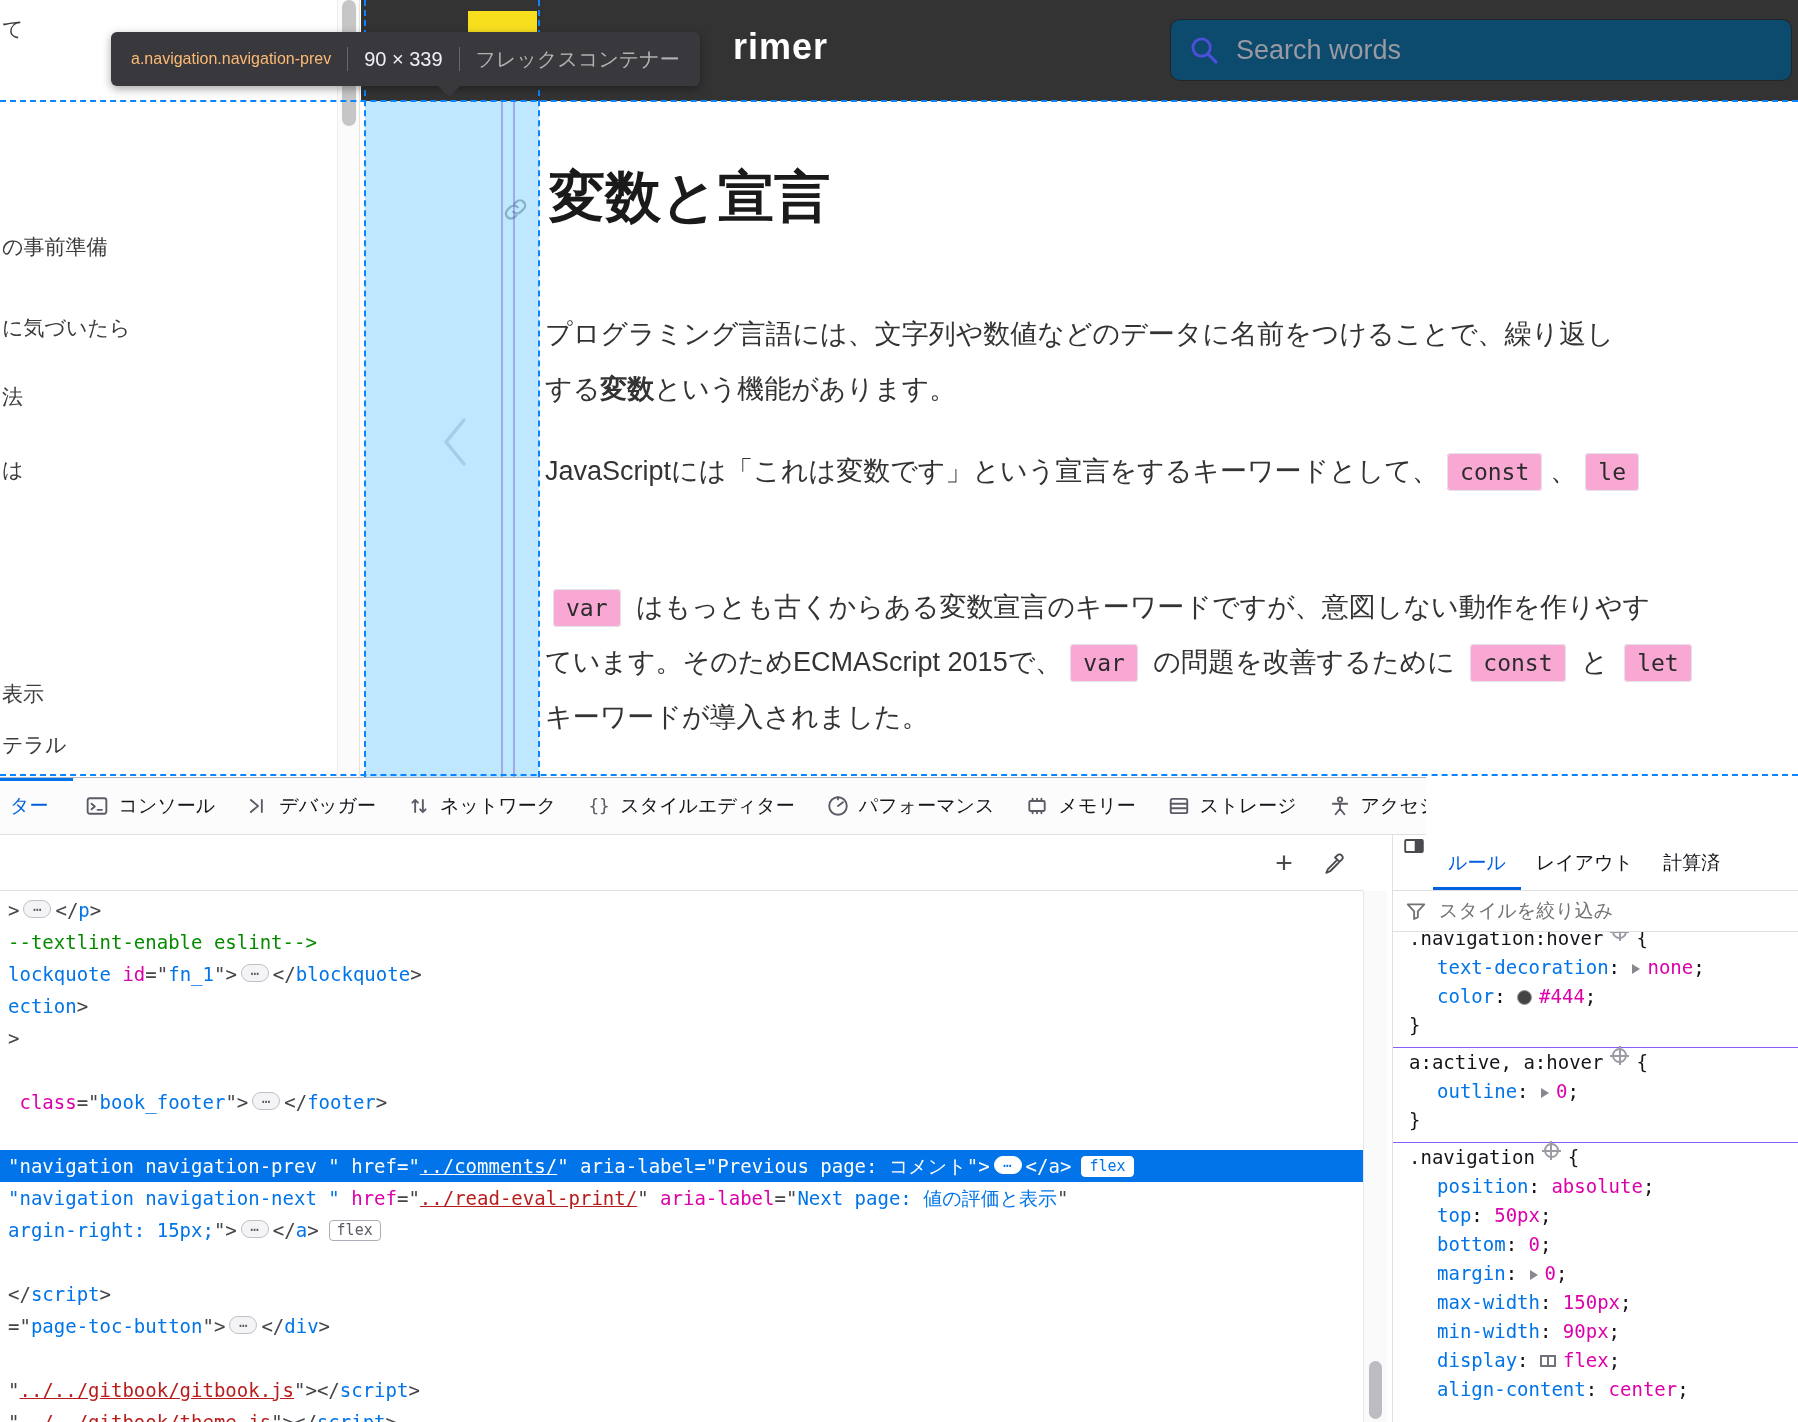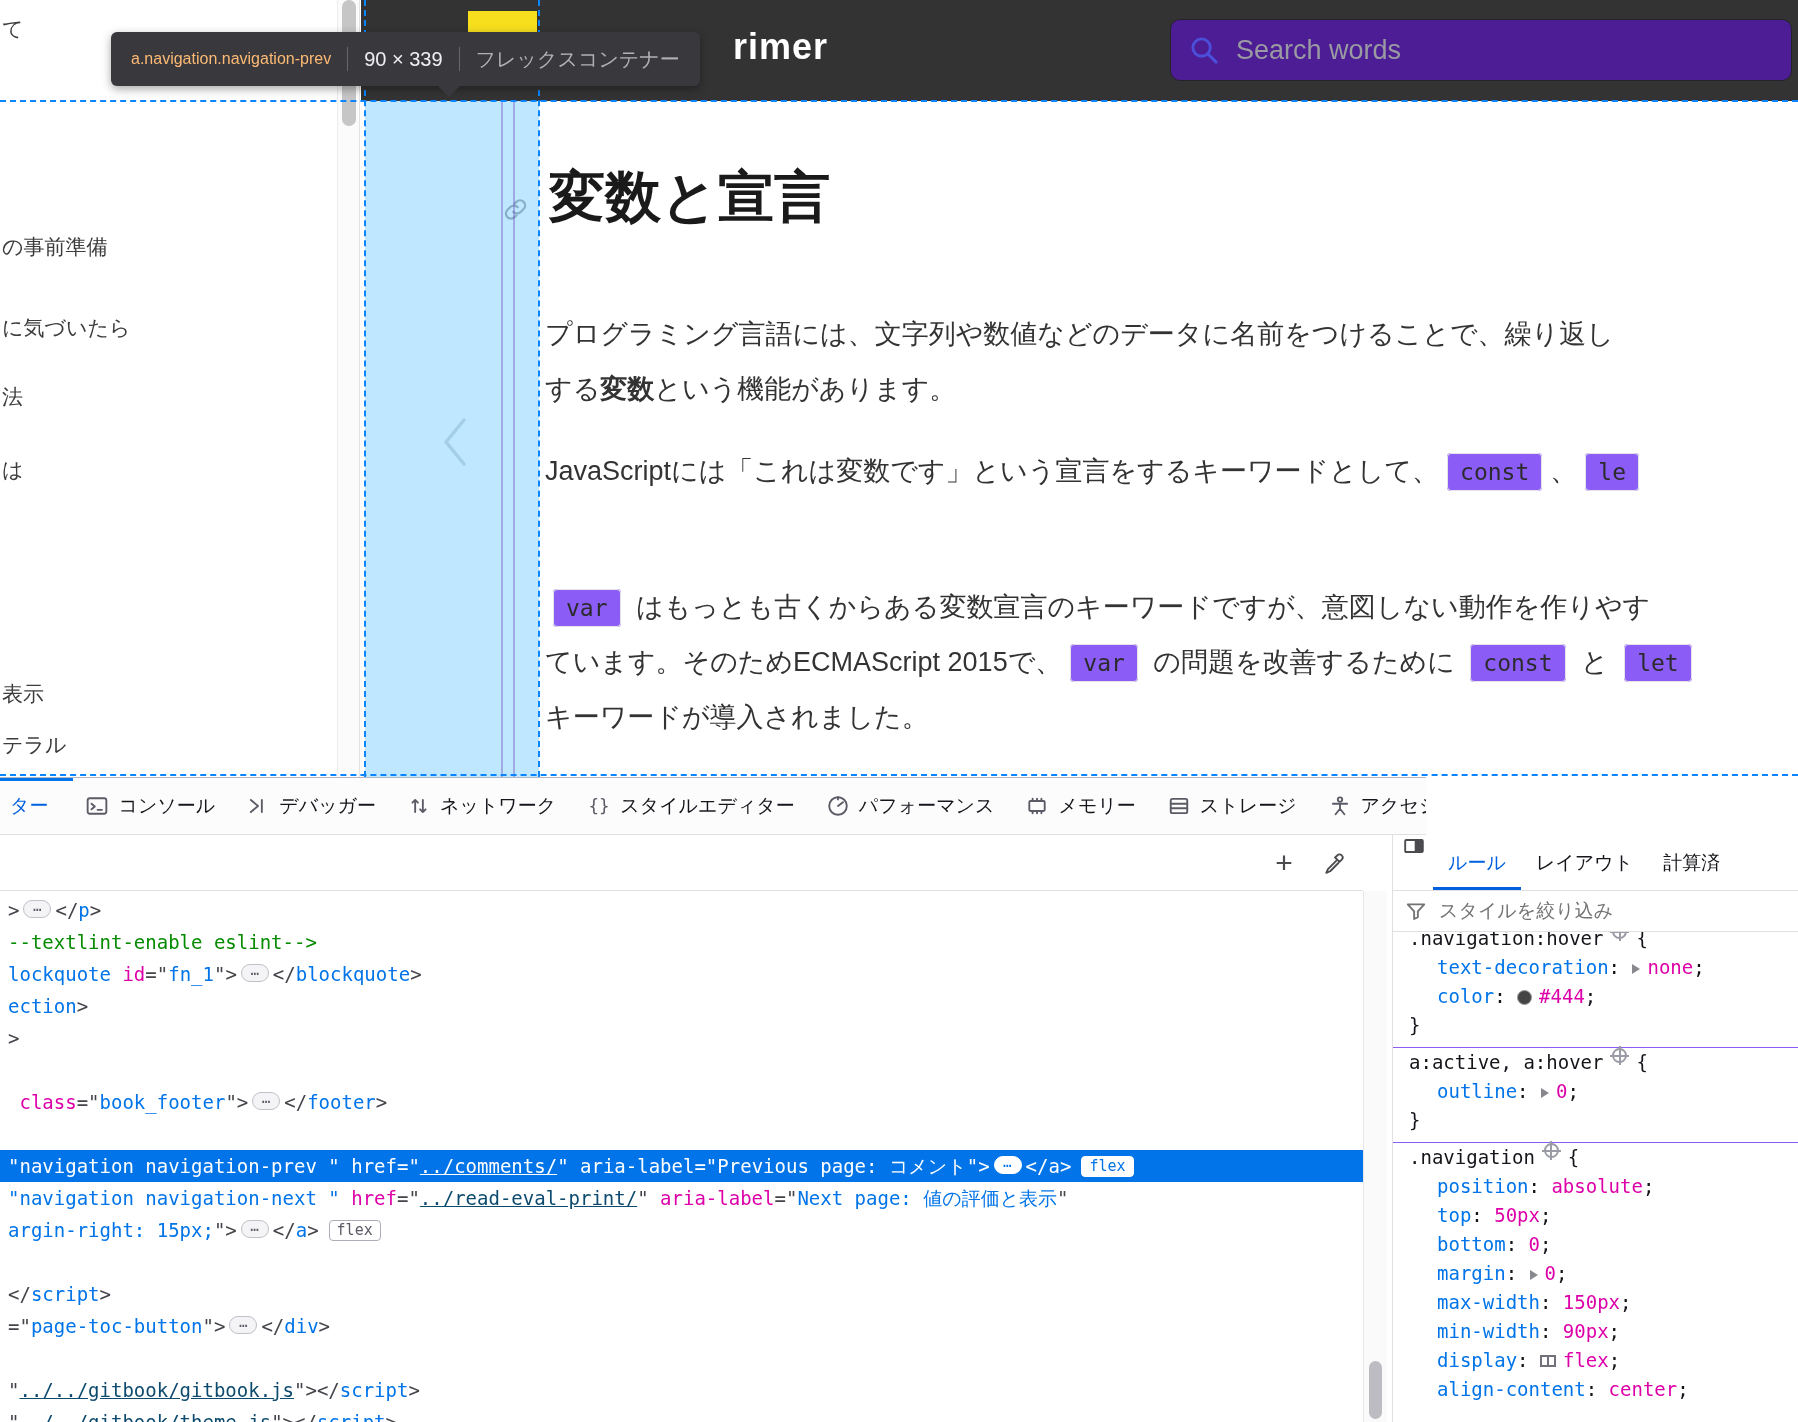--- a/index.html
+++ b/index.html
@@ -14,31 +14,31 @@
   .sb-item{position:absolute;left:2px;font-size:21px;color:#3c3c3c;white-space:nowrap;line-height:26px;}
   .sb-scroll{position:absolute;left:337px;top:0;width:23px;height:100%;background:#fbfbfb;
              border-left:1px solid #ededed;border-right:1px solid #e3e3e3;}
   .sb-thumb{position:absolute;left:4px;top:0;width:14px;height:126px;border-radius:7px;background:#c6c6c6;}
 
   .gb-header{position:absolute;left:361px;top:0;right:0;height:101px;background:#333;}
   .logo{position:absolute;left:107px;top:11px;width:69px;height:60px;background:#f7df1e;color:#323330;
         font-weight:bold;font-size:27px;display:flex;align-items:flex-end;justify-content:flex-end;
         padding:0 7px 3px 0;}
   .brand{position:absolute;left:372px;top:26px;font-size:36px;font-weight:bold;color:#fff;letter-spacing:1px;}
-  .search{position:absolute;left:809px;top:19px;width:622px;height:62px;background:#4c1d95;border-radius:10px;
+  .search{position:absolute;left:809px;top:19px;width:622px;height:62px;background:#0c4a6e;border-radius:10px;
           display:flex;align-items:center;gap:16px;padding:0 18px;border:1px solid #23232a;}
   .search .placeholder{font-size:27px;color:#9a9aa2;}
 
   .page-title{position:absolute;left:549px;top:160px;margin:0;font-size:56px;font-weight:700;color:#1a1a1a;z-index:1;}
   .paras{position:absolute;left:545px;top:0;right:0;bottom:0;overflow:hidden;z-index:1;}
   .para{position:absolute;left:0;right:0;}
   .para0{top:307px}.para1{top:444px}.para2{top:580px}
   .pline{height:55px;line-height:55px;font-size:27px;color:#333;white-space:nowrap;overflow:hidden;}
   .pline .bold{font-weight:bold;}
-  .code{font-family:"DejaVu Sans Mono",monospace;font-size:23px;background:#8b5cf6;border:1px solid #e4e4e8;
+  .code{font-family:"DejaVu Sans Mono",monospace;font-size:23px;background:#f9a8d4;border:1px solid #e4e4e8;
         border-radius:4px;padding:5px 12px;margin:0 8px;color:#2b2b2b;}
   .anchor{position:absolute;left:502px;top:196px;color:#8f8f8f;z-index:2;}
   .prev-arrow{position:absolute;left:440px;top:416px;color:#c9ccd0;z-index:2;}
 
   .hl-overlay{position:absolute;left:365px;top:101px;width:174px;height:676px;
               background:rgba(128,208,255,.5);z-index:5;pointer-events:none;}
   .ov-line{position:absolute;top:0;bottom:0;width:2px;background:rgba(98,60,180,.35);}
   .ov-l1{left:136px}.ov-l2{left:148px}
   .gv{position:absolute;top:0;height:777px;width:0;border-left:2px dashed #0a84ff;z-index:6;pointer-events:none;}
   .gv1{left:364px}.gv2{left:538px}
@@ -77,21 +77,21 @@
 
   .mk-pane{position:absolute;left:0;top:113px;width:1363px;height:532px;overflow:hidden;
            font-family:"DejaVu Sans Mono",monospace;font-size:19px;padding-top:3px;}
   .mk-line{height:32px;line-height:32px;padding-left:8px;white-space:pre;color:#0c0c0d;}
   .mk-line.sel{background:#0074e8;}
   .mk-line.sel span{color:#fff;}
   .tk-p{color:#44444a}
   .tk-t{color:#0074e8}
   .tk-a{color:#dd00a9}
   .tk-v{color:#0074e8}
-  .tk-l{color:#0c4a6e;text-decoration:underline}
+  .tk-l{color:#b91c1c;text-decoration:underline}
   .tk-c{color:#058b00}
   .mk-pill{display:inline-block;min-width:28px;text-align:center;border:1px solid #c0c0c8;border-radius:9px;
            background:#f4f4f6;color:#5b5b66;font-size:14px;line-height:16px;vertical-align:3px;margin:0 4px;padding:0 4px;}
   .mk-pill::before{content:"⋯";}
   .mk-line.sel .mk-pill{background:#fff;border-color:#fff;color:#0074e8;}
   .mk-badge{display:inline-block;border:1px solid #adadb8;border-radius:4px;background:#fff;color:#5b5b66;
             font-size:15px;line-height:19px;padding:0 7px;margin-left:10px;vertical-align:2px;}
   .mk-line.sel .mk-badge{background:#fff;border-color:#fff;color:#0074e8;}
 
   .mk-scroll{position:absolute;left:1363px;top:113px;width:24px;height:532px;background:#fafafa;border-left:1px solid #e6e6ea;}

